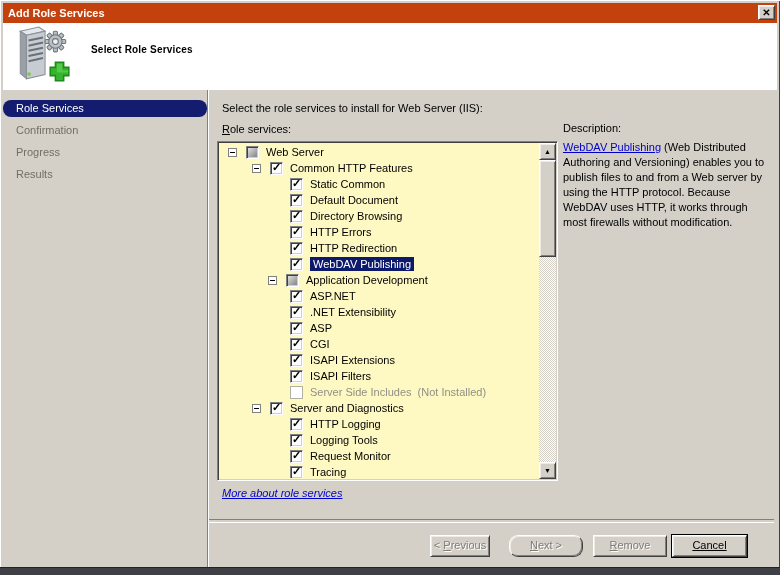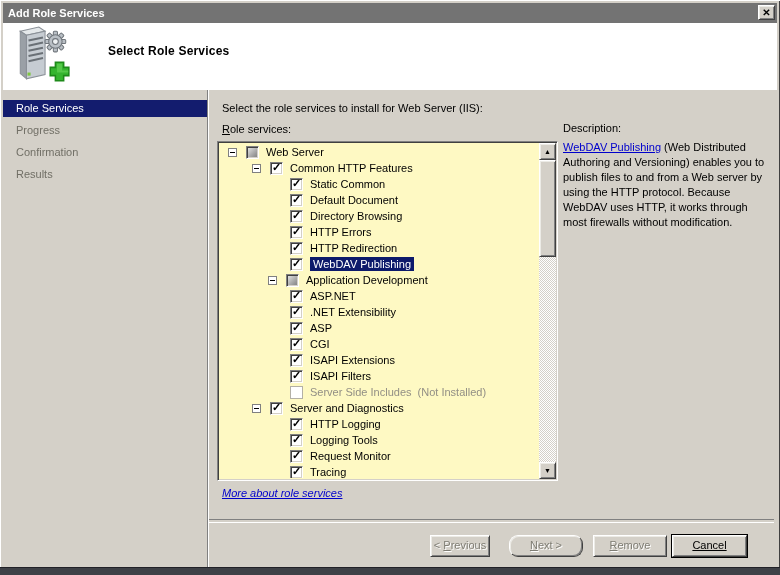--- a/index.html
+++ b/index.html
@@ -3,33 +3,33 @@
 <meta charset="utf-8">
 <style>
   html,body{margin:0;padding:0;background:#808080;}
   .window{
     position:relative;width:780px;height:575px;background:#d4d0c8;
     font-family:"Liberation Sans",sans-serif;font-size:11px;color:#000;
     overflow:hidden;
     box-shadow:inset 1px 1px 0 #ffffff, inset -1px -1px 0 #404040;
   }
   
-  .titlebar{position:absolute;left:3px;top:3px;right:3px;height:20px;background:#737373;color:#fff;
+  .titlebar{position:absolute;left:3px;top:3px;right:3px;height:20px;background:#c2410c;color:#fff;
     font-weight:bold;line-height:20px;padding-left:5px;box-sizing:border-box;}
   .close-btn{position:absolute;top:2px;right:2px;width:17px;height:15px;background:#d4d0c8;
     border:1px solid;border-color:#ffffff #404040 #404040 #ffffff;
     box-shadow:inset 1px 1px 0 #ecebe6, inset -1px -1px 0 #808080;
     font-size:10px;font-weight:bold;color:#000;text-align:center;line-height:13px;cursor:default;box-sizing:border-box;}
   
   .header{position:absolute;left:3px;top:23px;right:3px;height:67px;background:#ffffff;}
   .hdr-icon{position:absolute;left:9px;top:2px;width:62px;height:62px;}
-  .hdr-title{position:absolute;left:105px;top:21px;font-size:12px;font-weight:bold;letter-spacing:.2px;}
+  .hdr-title{position:absolute;left:88px;top:21px;font-size:10px;font-weight:bold;letter-spacing:.2px;}
   
   .sidebar{position:absolute;left:3px;top:90px;width:204px;bottom:8px;background:#d4d0c8;padding-top:10px;box-sizing:border-box;}
-  .side-item{height:17px;line-height:17px;padding-left:13px;margin-bottom:5px;color:#716f66;}
+  .side-item{height:17px;line-height:17px;padding-left:13px;margin-bottom:5px;color:#716f66;border-radius:8px;}
   .side-item.active{background:#131c6e;color:#ffffff;}
   .v-divider{position:absolute;left:207px;top:90px;width:0;bottom:8px;border-left:1px solid #808080;border-right:1px solid #ffffff;}
   
   .instruction{position:absolute;left:222px;top:102px;}
   .tree-label{position:absolute;left:222px;top:123px;}
   
   .treebox{position:absolute;left:217px;top:141px;width:341px;height:340px;background:#fef9c3;
     border:1px solid;border-color:#808080 #ffffff #ffffff #808080;
     box-shadow:inset 1px 1px 0 #404040, inset -1px -1px 0 #d4d0c8;box-sizing:border-box;}
   .treerows{position:absolute;left:2px;top:2px;right:19px;bottom:2px;overflow:hidden;}
@@ -117,22 +117,22 @@
 
         <path d="M42 36 h8 v5 h5 v8 h-5 v5 h-8 v-5 h-5 v-8 h5 Z" fill="#35b52f" stroke="#1e8a1a" stroke-width="1.5"></path>
         <path d="M43.5 37.5 h5 v6.5 h6 v2 h-11 Z" fill="#6fd95f" opacity="0.55"></path>
       </svg>
     </div>
     <div class="hdr-title">Select Role Services</div>
   </div>
 
   <div class="sidebar">
       <div class="side-item active"><span>Role Services</span></div>
+      <div class="side-item"><span>Confirmation</span></div>
       <div class="side-item"><span>Progress</span></div>
-      <div class="side-item"><span>Confirmation</span></div>
       <div class="side-item"><span>Results</span></div>
     </div>
   <div class="v-divider"></div>
 
   <div class="instruction">Select the role services to install for Web Server (IIS):</div>
   <div class="tree-label"><u>R</u>ole services:</div>
 
   <div class="treebox">
     <div class="treerows">
         <div class="trow" style="padding-left: 8px;">

